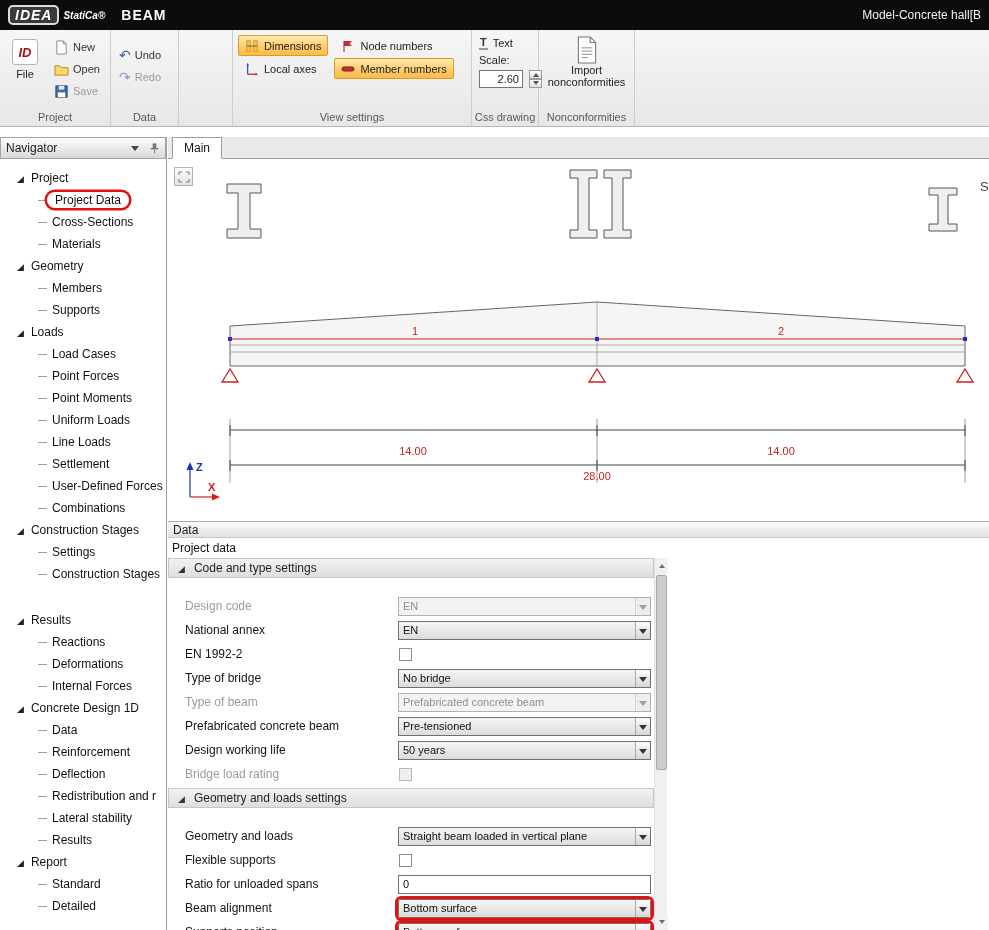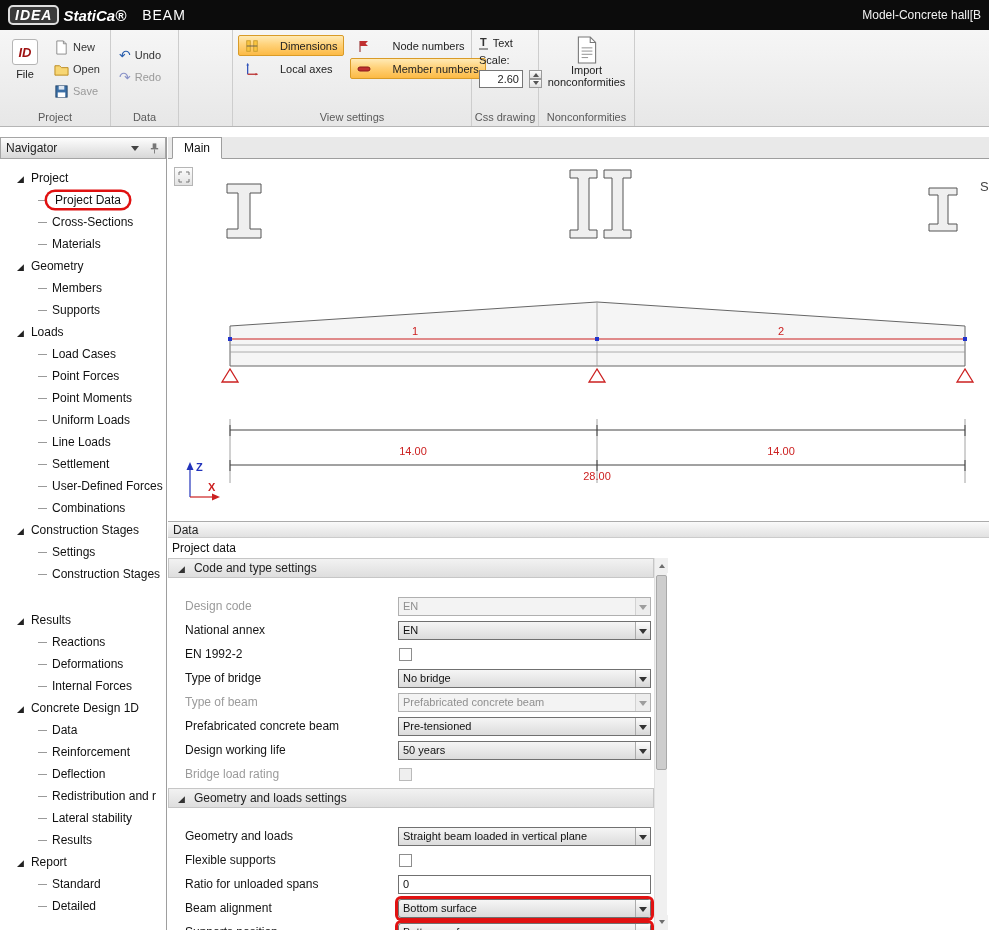--- a/index.html
+++ b/index.html
@@ -2,41 +2,41 @@
 <html><head>
 <meta charset="utf-8">
 <style>
   *{box-sizing:border-box;margin:0;padding:0}
   html,body{width:989px;height:930px}
   body{position:relative;font-family:"Liberation Sans",sans-serif;background:#fff;overflow:hidden;font-size:12px}
 
   
   .titlebar{position:absolute;left:0;top:0;width:989px;height:30px;background:#0c0c0c;display:flex;align-items:center;padding:0 8px;color:#fff}
   .logo-box{border:2px solid #ddd;border-radius:5px;padding:0 5px;font-style:italic;font-weight:bold;font-size:14px;letter-spacing:1px;background:#3a3a3a;color:#fff}
-  .logo-statica{font-style:italic;font-weight:bold;font-size:15px;margin-left:4px}
-  .logo-beam{font-weight:normal;font-size:14px;margin-left:16px;letter-spacing:1px}
+  .logo-statica{font-style:italic;font-weight:bold;font-size:10px;margin-left:4px}
+  .logo-beam{font-weight:bold;font-size:14px;margin-left:16px;letter-spacing:1px}
   .model-name{margin-left:auto;font-size:12px;color:#f2f2f2;white-space:nowrap}
 
   
   .ribbon{position:absolute;left:0;top:30px;width:989px;height:97px;background:linear-gradient(#f6f6f6,#e7e7e7);border-bottom:1px solid #b5b5b5;display:flex}
   .rb-group{height:100%;display:flex;flex-direction:column;border-right:1px solid #cdcdcd}
   .rb-body{flex:1;display:flex;align-items:flex-start;padding:3px 2px 0}
   .rb-caption{height:16px;line-height:15px;text-align:center;font-size:11px;color:#5a5a5a;white-space:nowrap}
   .big-btn{width:46px;height:76px;display:flex;flex-direction:column;align-items:center;padding-top:5px;border:1px solid transparent;border-radius:2px;cursor:default}
   .big-label{font-size:11px;color:#222;margin-top:3px;text-align:center;line-height:12px}
   .big-label.dis{color:#9a9a9a}
   .id-ic{width:26px;height:26px;border:1px solid #b5b5b5;border-radius:3px;background:#fff;display:flex;align-items:center;justify-content:center}
   .id-ic::before{content:"ID";color:#9e1111;font-weight:bold;font-style:italic;font-size:13px}
   .small-col{display:flex;flex-direction:column;gap:2px;margin-left:2px;padding-top:4px}
   .small-btn{display:flex;align-items:center;gap:4px;height:20px;padding:0 4px;font-size:11px;color:#333;white-space:nowrap}
   .small-btn .lbl-dis{color:#9a9a9a}
   .uarr{font-size:14px;color:#2b5fad;line-height:14px}
   .rarr{font-size:14px;color:#8a93c8;line-height:14px}
   .vs-col{display:flex;flex-direction:column;gap:2px;margin:2px 3px 0 3px}
-  .vs-btn{display:flex;align-items:center;gap:21px;height:21px;padding:0 6px;font-size:11px;color:#222;border:1px solid transparent;border-radius:2px;white-space:nowrap;cursor:default}
+  .vs-btn{display:flex;align-items:center;gap:5px;height:21px;padding:0 6px;font-size:11px;color:#222;border:1px solid transparent;border-radius:2px;white-space:nowrap;cursor:default}
   .vs-btn.on{background:linear-gradient(#ffeab5,#ffd27a 45%,#fcba45);border-color:#d99b27}
   .csd{display:flex;flex-direction:column;gap:4px;padding:3px 5px;font-size:11px;color:#222}
   .csd-row{display:flex;align-items:center;gap:5px}
   .t-ic{font-weight:bold;color:#333;border-bottom:2px solid #999;line-height:12px;padding:0 1px}
   .scale-box{display:flex;align-items:center}
   .scale-input{width:44px;height:18px;border:1px solid #767676;background:#fff;display:flex;align-items:center;justify-content:flex-end;padding-right:3px;font-size:11px}
   .spin{display:flex;flex-direction:column;margin-left:1px}
   .spin-btn{width:13px;height:9px;border:1px solid #9a9a9a;background:linear-gradient(#fcfcfc,#e0e0e0);display:flex;align-items:center;justify-content:center}
   .tri-up{border:3px solid transparent;border-bottom:4px solid #555;margin-bottom:2px}
   .tri-dn{border:3px solid transparent;border-top:4px solid #555;margin-top:2px}

